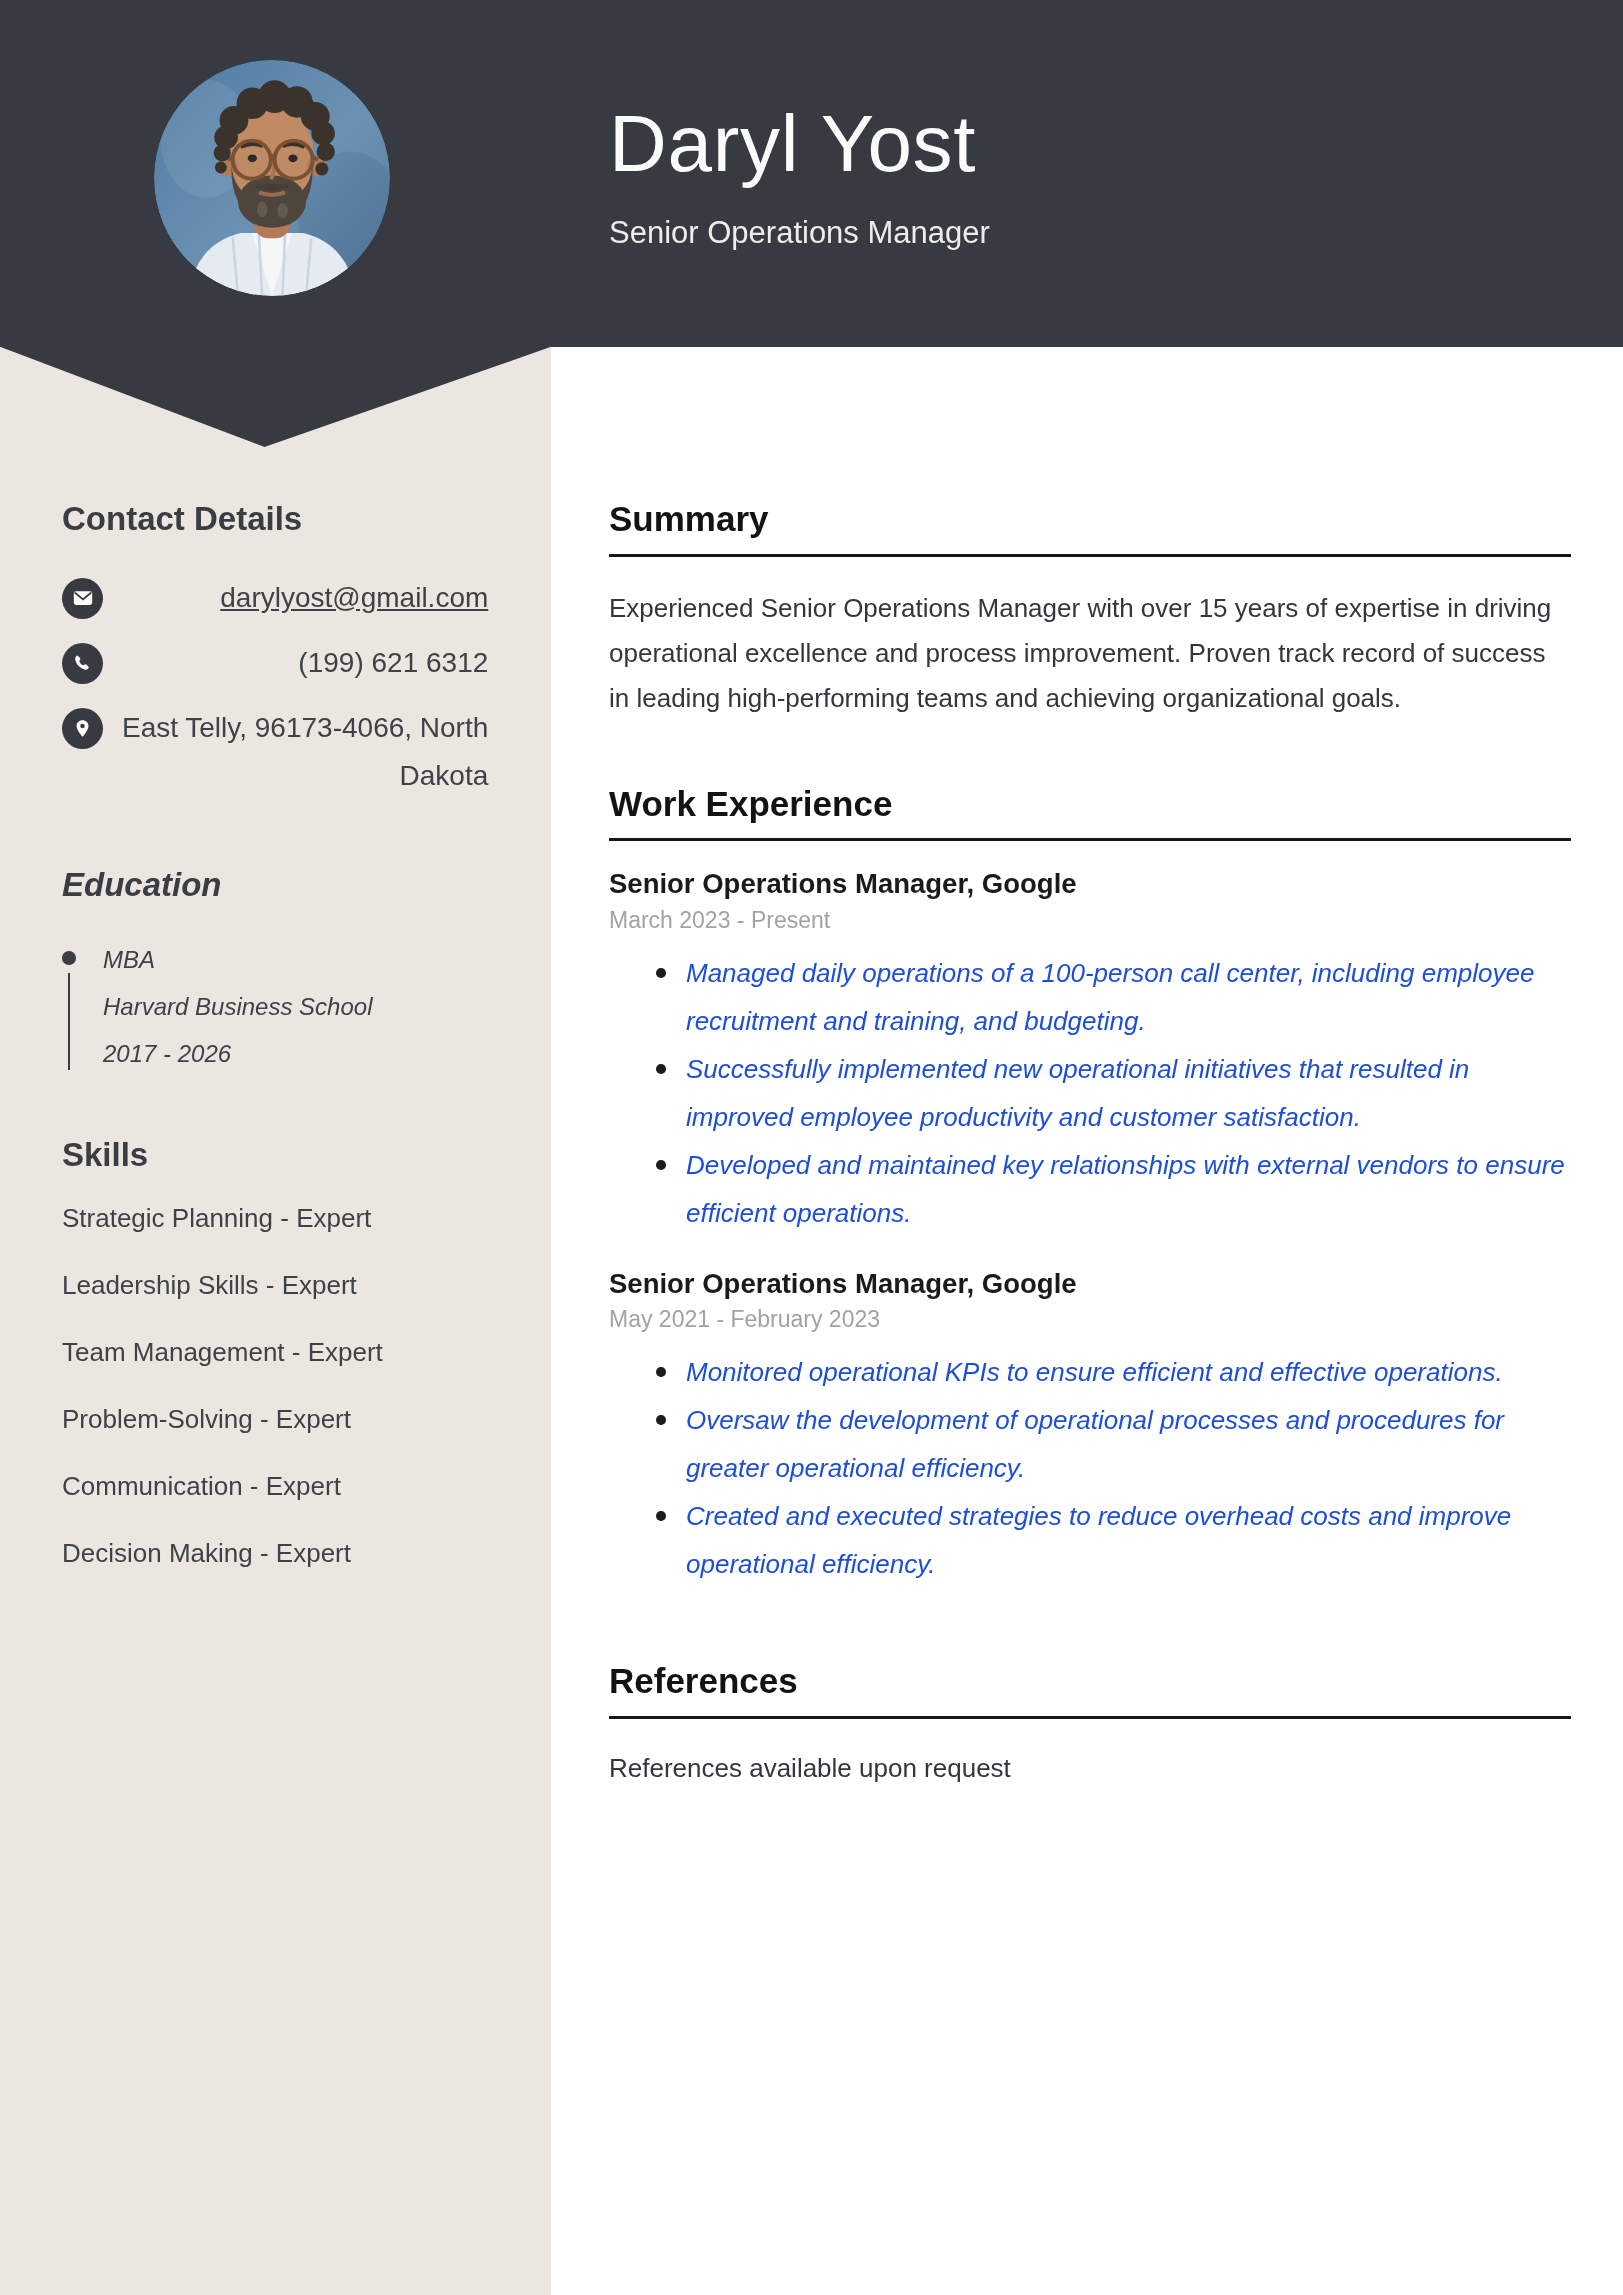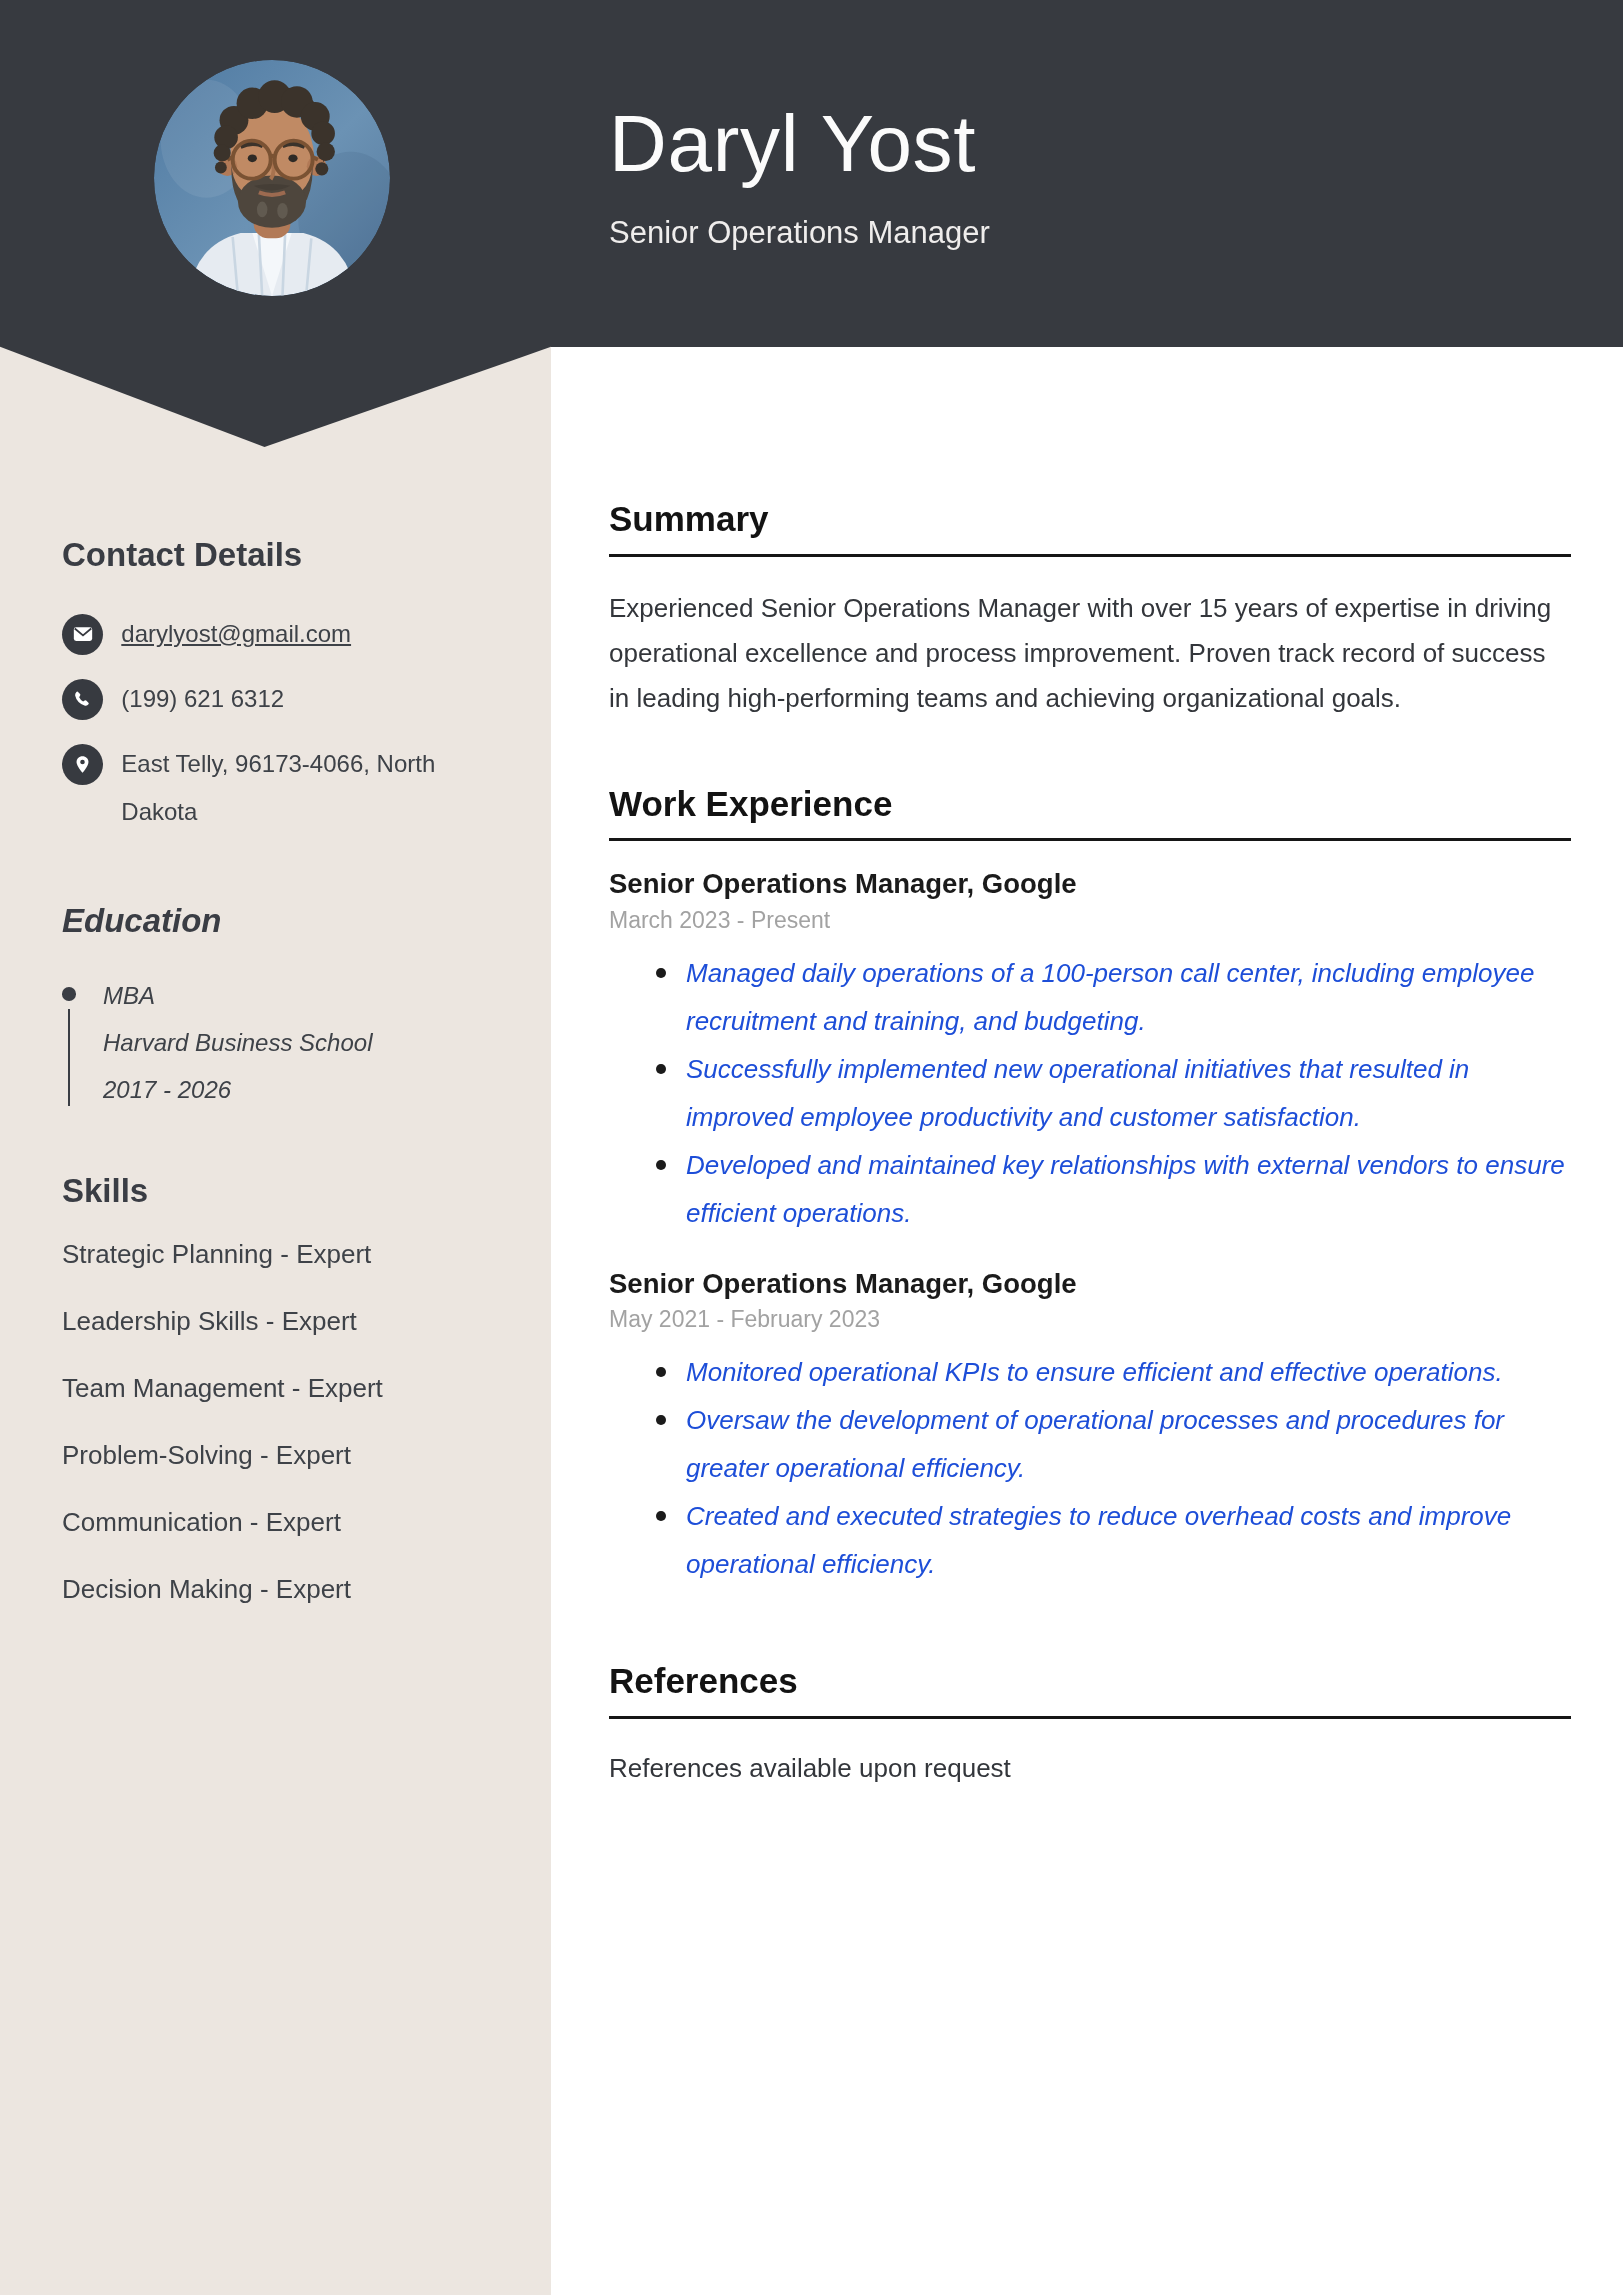--- a/index.html
+++ b/index.html
@@ -41,37 +41,37 @@
     margin: 0; font-size: 80px; font-weight: 300;
     letter-spacing: 0.7px; color: #fbfbfb; line-height: 1.15;
   }
   .header-title {
     margin: 23.6px 0 0 0; font-size: 31px; font-weight: 400;
     color: #efedec; line-height: 1.2;
   }
 
   
   .sidebar-content {
-    position: absolute; left: 62px; top: 535px; width: 439px;
+    position: absolute; left: 62px; top: 499px; width: 439px;
     color: #3E4248;
   }
   .side-h2 {
     margin: 0; font-size: 33px; font-weight: 600; color: #3A3D44;
     line-height: 1.2;
   }
   .contact-rows { margin-top: 39px; }
   .contact-row { display: flex; align-items: flex-start; margin-bottom: 21px; }
   .icon-circle {
     flex: 0 0 auto;
     width: 41px; height: 41px; border-radius: 50%;
     background: #373A40; display: flex; align-items: center; justify-content: center;
   }
   .contact-text {
-    margin-left: 18.3px; font-size: 24px; line-height: 48px;
-    color: #3E4248; width: 367px; margin-top: -3.9px;
+    margin-left: 18.3px; font-size: 28px; line-height: 48px;
+    color: #3E4248; width: 367px; margin-top: -3.9px; text-align: right;
   }
   .contact-text a { color: #3E4248; text-decoration: underline; }
 
   .edu-block { margin-top: 65px; font-style: italic; }
   .edu-item { display: flex; margin-top: 31px; }
   .edu-marker { width: 41px; display: flex; flex-direction: column; align-items: flex-start; }
   .edu-dot { width: 13.7px; height: 13.7px; border-radius: 50%; background: #3A3D44; margin-top: 15.7px; }
   .edu-conn { width: 2px; flex: 1; background: #3A3D44; margin-left: 5.9px; margin-top: 7.9px; margin-bottom: 6.5px; }
   .edu-text { font-size: 24px; line-height: 47px; color: #3E4248; }
   .edu-degree { font-weight: 400; }

